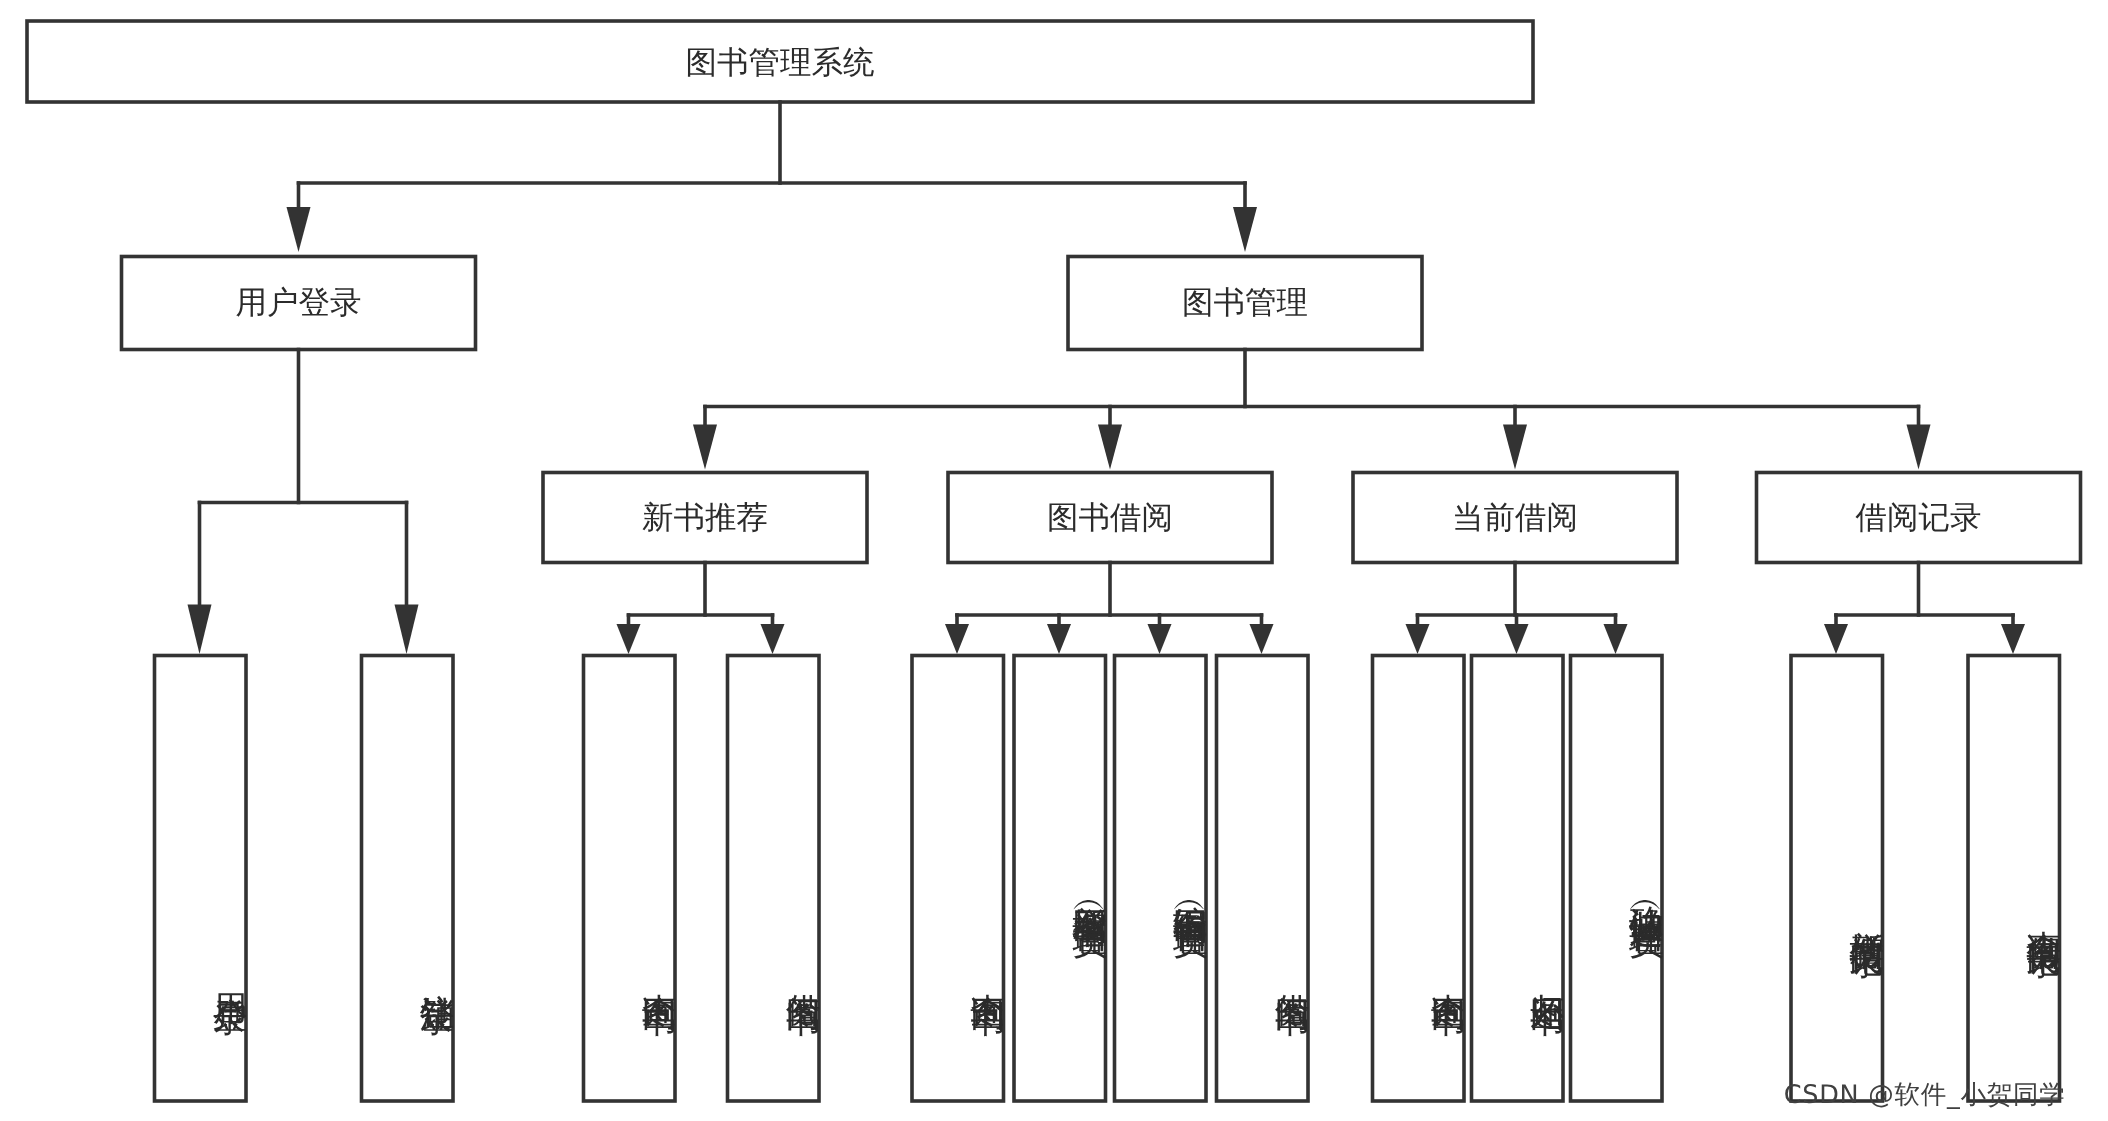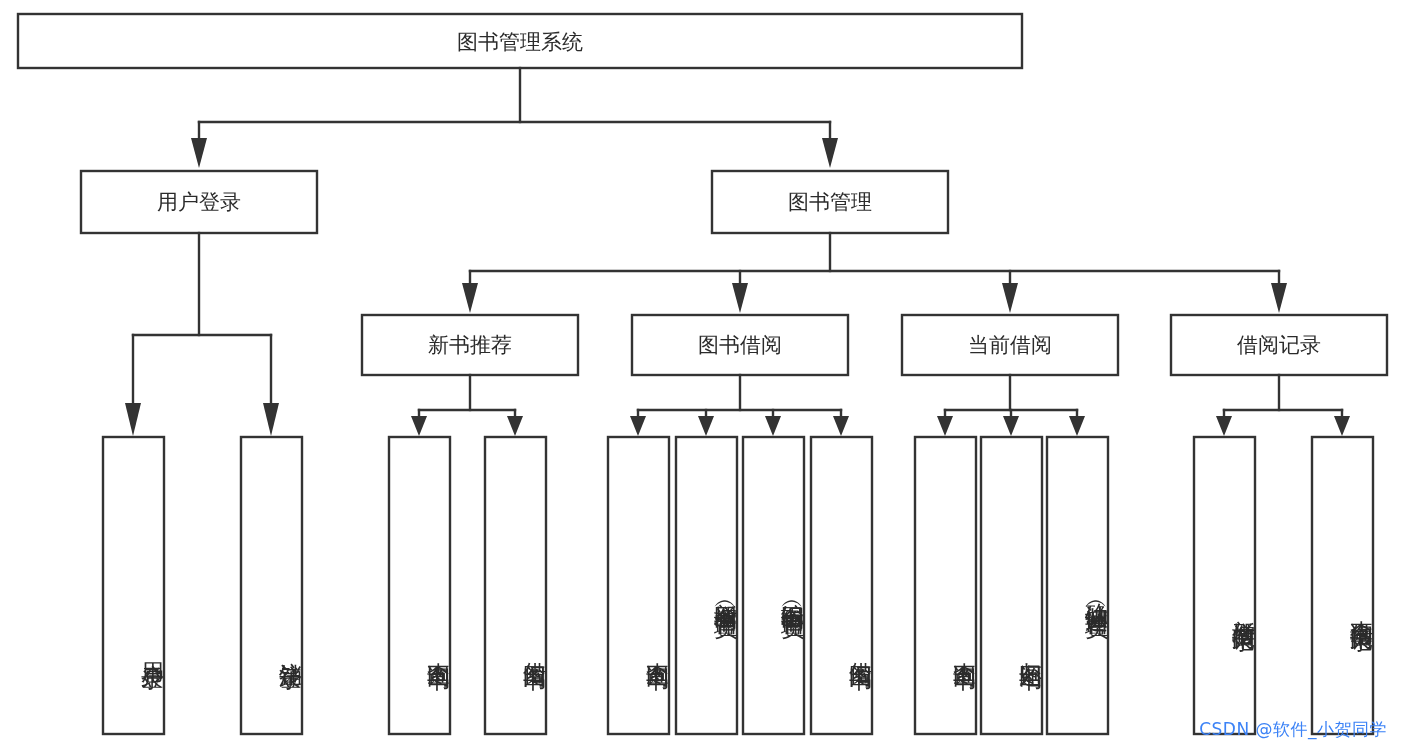--- a/index.html
+++ b/index.html
@@ -56,25 +56,25 @@
     color: #2b2b2b;
     letter-spacing: 2px;
     display: flex;
     align-items: flex-start;
     justify-content: center;
     white-space: nowrap;
     pointer-events: none;
   }
   .watermark {
     position: absolute;
-    right: 18px;
+    right: 28px;
     bottom: 6px;
     font-family: "DejaVu Sans", "Liberation Sans", sans-serif;
     font-size: 17px;
-    color: #3b82f6;
+    color: #404040;
     white-space: nowrap;
     letter-spacing: 0.5px;
   }
 </style>
 </head>
 <body>
 
 <div id="diagram-root">
 
   <svg class="diagram-svg" viewBox="0 0 1405 747">

